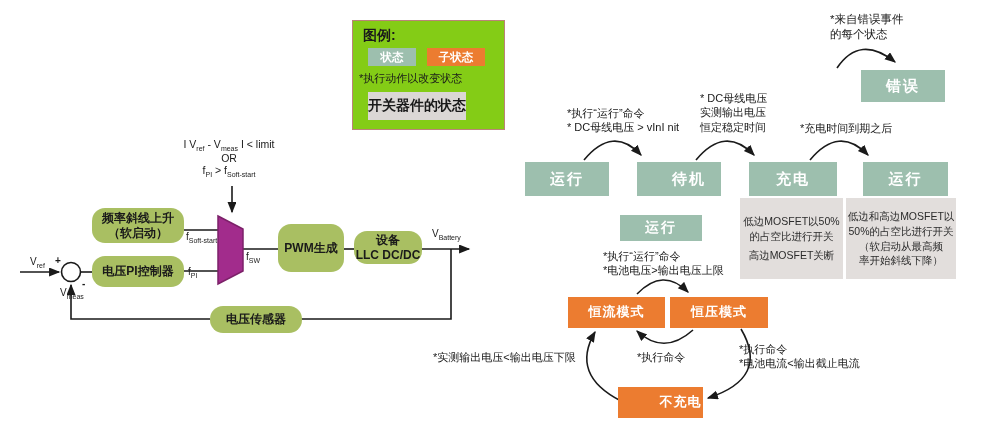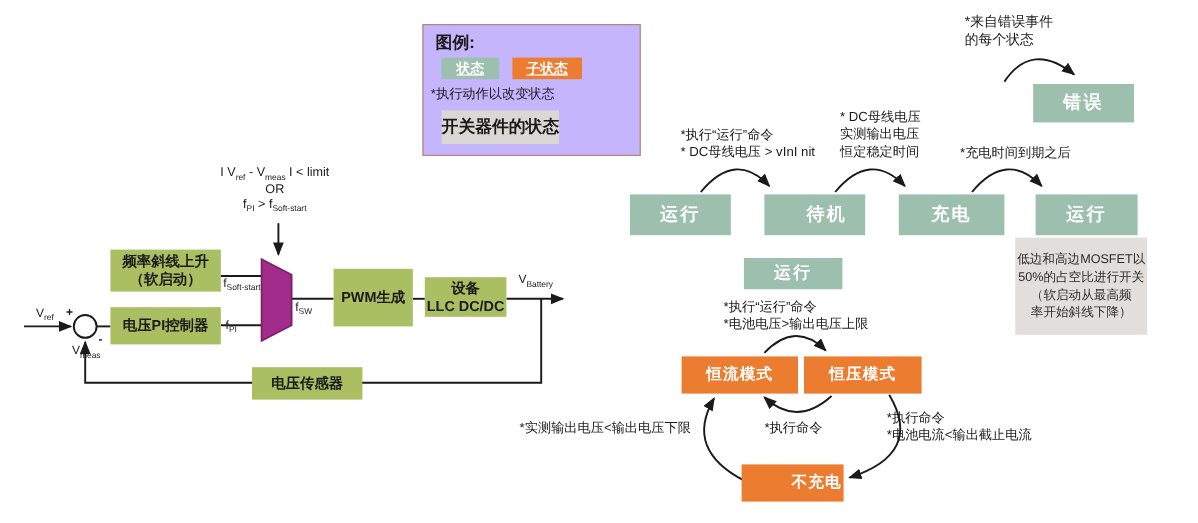--- a/index.html
+++ b/index.html
@@ -5,30 +5,30 @@
   html,body{margin:0;padding:0;background:#ffffff;}
   #canvas{
     position:relative;width:998px;height:436px;background:#ffffff;overflow:hidden;
     font-family:"Liberation Sans","DejaVu Sans",sans-serif;color:#1a1a1a;
   }
   #wires{position:absolute;left:0;top:0;width:998px;height:436px;}
   .box{position:absolute;display:flex;align-items:center;justify-content:center;
        text-align:center;box-sizing:border-box;flex-direction:column;line-height:1.25;}
   .state{background:#9dbfae;color:#ffffff;font-weight:bold;font-size:15px;letter-spacing:2px;}
   .substate{background:#ec7c30;color:#ffffff;font-weight:bold;font-size:13px;letter-spacing:1px;}
-  .block{background:#a9bf62;color:#1a1a1a;font-weight:bold;font-size:12px;}
+  .block{background:#a9bf62;color:#1a1a1a;font-weight:bold;font-size:12px;border-radius:13px;}
   .grayboard{background:#e2dedc;color:#2b2b2b;font-size:10.5px;line-height:1.4;}
   .lbl{position:absolute;font-size:11px;color:#1a1a1a;white-space:nowrap;}
   .sig{position:absolute;font-size:10px;color:#1a1a1a;white-space:nowrap;}
   sub{font-size:7px;}
-  .legend{position:absolute;left:352px;top:20px;width:182px;height:110px;
-          border:1.5px solid #bb8377;box-sizing:border-box;background:#c4b5fd;}
+  .legend{position:absolute;left:352px;top:20px;width:153px;height:110px;
+          border:1.5px solid #bb8377;box-sizing:border-box;background:#84cc16;}
   .legend-title{position:absolute;left:10px;top:6px;font-size:14px;font-weight:bold;}
   .chip{position:absolute;display:flex;align-items:center;justify-content:center;
-        color:#fff;font-weight:bold;font-size:11.5px;height:18px;text-decoration:underline;}
+        color:#fff;font-weight:bold;font-size:11.5px;height:18px;}
   .legend-note{position:absolute;left:6px;top:50px;font-size:11px;}
   .legend-gray{position:absolute;left:15px;top:71px;width:98px;height:28px;
                background:#dbd7d5;display:flex;align-items:center;justify-content:center;
                font-size:14px;font-weight:bold;}
   .tlabel{position:absolute;font-size:11px;color:#1a1a1a;line-height:1.3;white-space:nowrap;}
 </style>
 </head>
 <body>
 
 <div id="canvas">
@@ -119,21 +119,21 @@
   <div class="sig" style="left:188px;top:266px;">
     <span>f</span><sub>PI</sub>
   </div>
   <div class="sig" style="left:246px;top:251px;">
     <span>f</span><sub>SW</sub>
   </div>
   <div class="sig" style="left:432px;top:228px;">
     <span>V</span><sub>Battery</sub>
   </div>
 
-  <div class="tlabel" style="left:804px;top:12px;font-size:11.5px;">
+  <div class="tlabel" style="left:830px;top:12px;font-size:11.5px;">
     <div>*来自错误事件</div>
     <div>的每个状态</div>
   </div>
 
   <div class="box state" style="left:861px;top:70px;width:84px;height:32px;">
     <span>错误</span>
   </div>
 
   <div class="box state" style="left:525px;top:162px;width:84px;height:34px;">
     <span>运行</span>
@@ -152,20 +152,25 @@
     <div>*执行“运行”命令</div>
     <div>* DC母线电压 &gt; vInI nit</div>
   </div>
   <div class="tlabel" style="left:700px;top:91px;">
     <div>* DC母线电压</div>
     <div>实测输出电压</div>
     <div>恒定稳定时间</div>
   </div>
   <div class="tlabel" style="left:800px;top:121px;">*充电时间到期之后</div>
 
+  <div class="box grayboard" style="left:740px;top:198px;width:103px;height:81px;">
+    <span>低边MOSFET以50%</span>
+    <span>的占空比进行开关</span>
+    <span style="margin-top:4px;">高边MOSFET关断</span>
+  </div>
   <div class="box grayboard" style="left:846px;top:198px;width:110px;height:81px;">
     <span>低边和高边MOSFET以</span>
     <span>50%的占空比进行开关</span>
     <span>（软启动从最高频</span>
     <span>率开始斜线下降）</span>
   </div>
 
   <div class="box state" style="left:620px;top:215px;width:82px;height:26px;font-size:14px;">
     <span>运行</span>
   </div>

